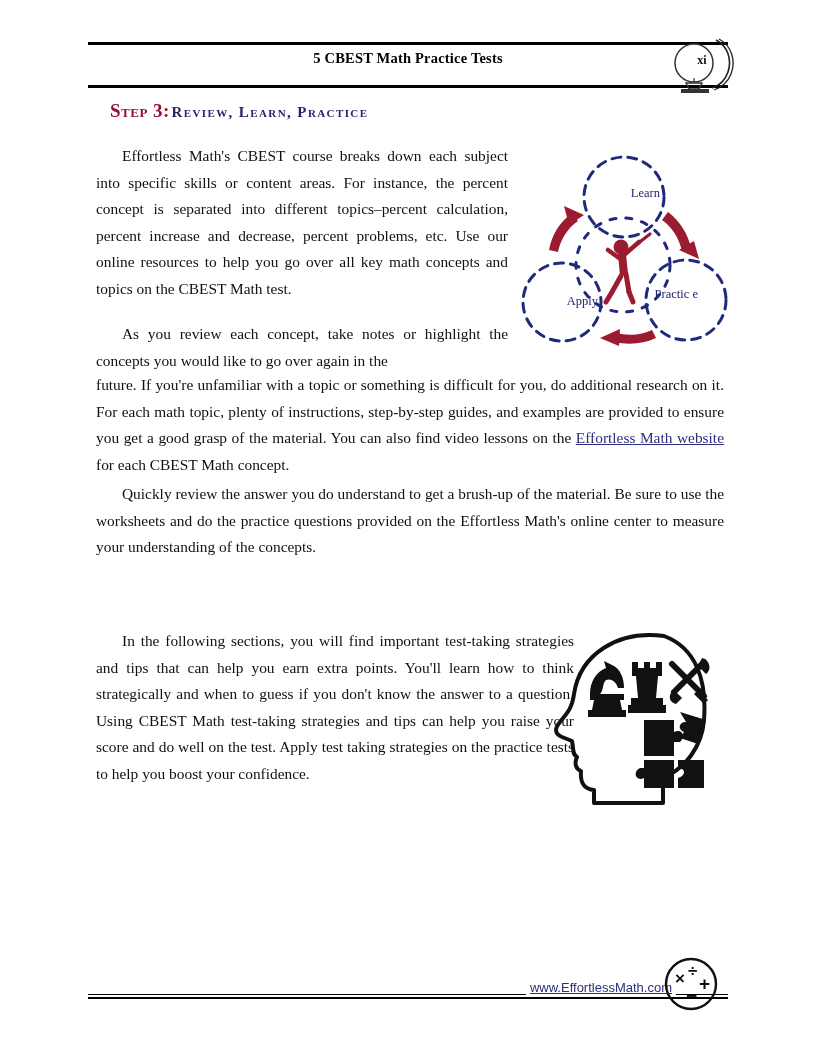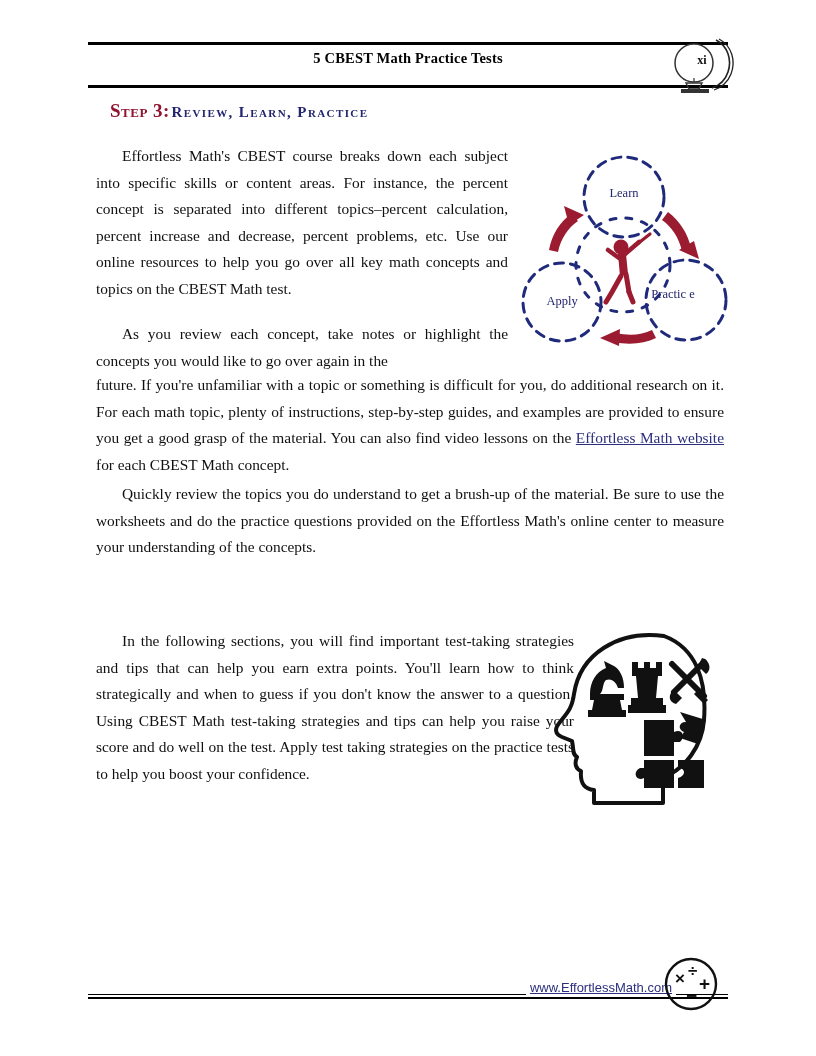--- a/index.html
+++ b/index.html
@@ -128,21 +128,21 @@
   .cycle-diagram {
     position: absolute;
     left: 516px;
     top: 142px;
     width: 216px;
     height: 218px;
   }
   .cycle-diagram svg { display: block; }
   .cycle-label {
     position: absolute;
-    text-align: center;
+    text-align: right;
     color: #23256e;
     font-size: 12.5px;
     font-family: "Liberation Serif", serif;
     line-height: 14px;
   }
   #label-learn  { left: 72px;  top: 44px;  width: 72px; }
   #label-review { left: 10px;  top: 152px; width: 72px; }
   #label-practice { left: 132px; top: 145px; width: 50px; }
 
   
@@ -222,21 +222,21 @@
   <div class="step-heading" id="step3-heading">
     <span class="step-label">Step 3</span><span class="step-colon">:</span><span class="step-title">Review, Learn, Practice</span>
   </div>
 
   <div class="para indent" id="p2">As you review each concept, take notes or highlight the concepts you would like to go over again in the</div>
 
   <div class="para indent" id="p1">Effortless Math's CBEST course breaks down each subject into specific skills or content areas. For instance, the percent concept is separated into different topics–percent calculation, percent increase and decrease, percent problems, etc. Use our online resources to help you go over all key math concepts and topics on the CBEST Math test.</div>
 
   <div class="para" id="p2b"><span>future. If you're unfamiliar with a topic or something is difficult for you, do additional research on it. For each math topic, plenty of instructions, step-by-step guides, and examples are provided to ensure you get a good grasp of the material. You can also find video lessons on the </span><span class="link">Effortless Math website</span><span> for each CBEST Math concept.</span></div>
 
-  <div class="para indent" id="p3">Quickly review the topics you do understand to get a brush-up of the material. Be sure to use the worksheets and do the practice questions provided on the Effortless Math's online center to measure your understanding of the concepts.</div>
+  <div class="para indent" id="p3">Quickly review the answer you do understand to get a brush-up of the material. Be sure to use the worksheets and do the practice questions provided on the Effortless Math's online center to measure your understanding of the concepts.</div>
 
   <div class="cycle-diagram">
     <svg width="216" height="218" viewBox="0 0 216 218">
 
       <circle cx="108" cy="55" r="40" fill="none" stroke="#1f2a7a" stroke-width="3" stroke-dasharray="9 7" stroke-linecap="round"></circle>
 
       <circle cx="46" cy="160" r="39" fill="none" stroke="#1f2a7a" stroke-width="3" stroke-dasharray="9 7" stroke-linecap="round"></circle>
 
       <circle cx="170" cy="158" r="40" fill="none" stroke="#1f2a7a" stroke-width="3" stroke-dasharray="9 7" stroke-linecap="round"></circle>
 

